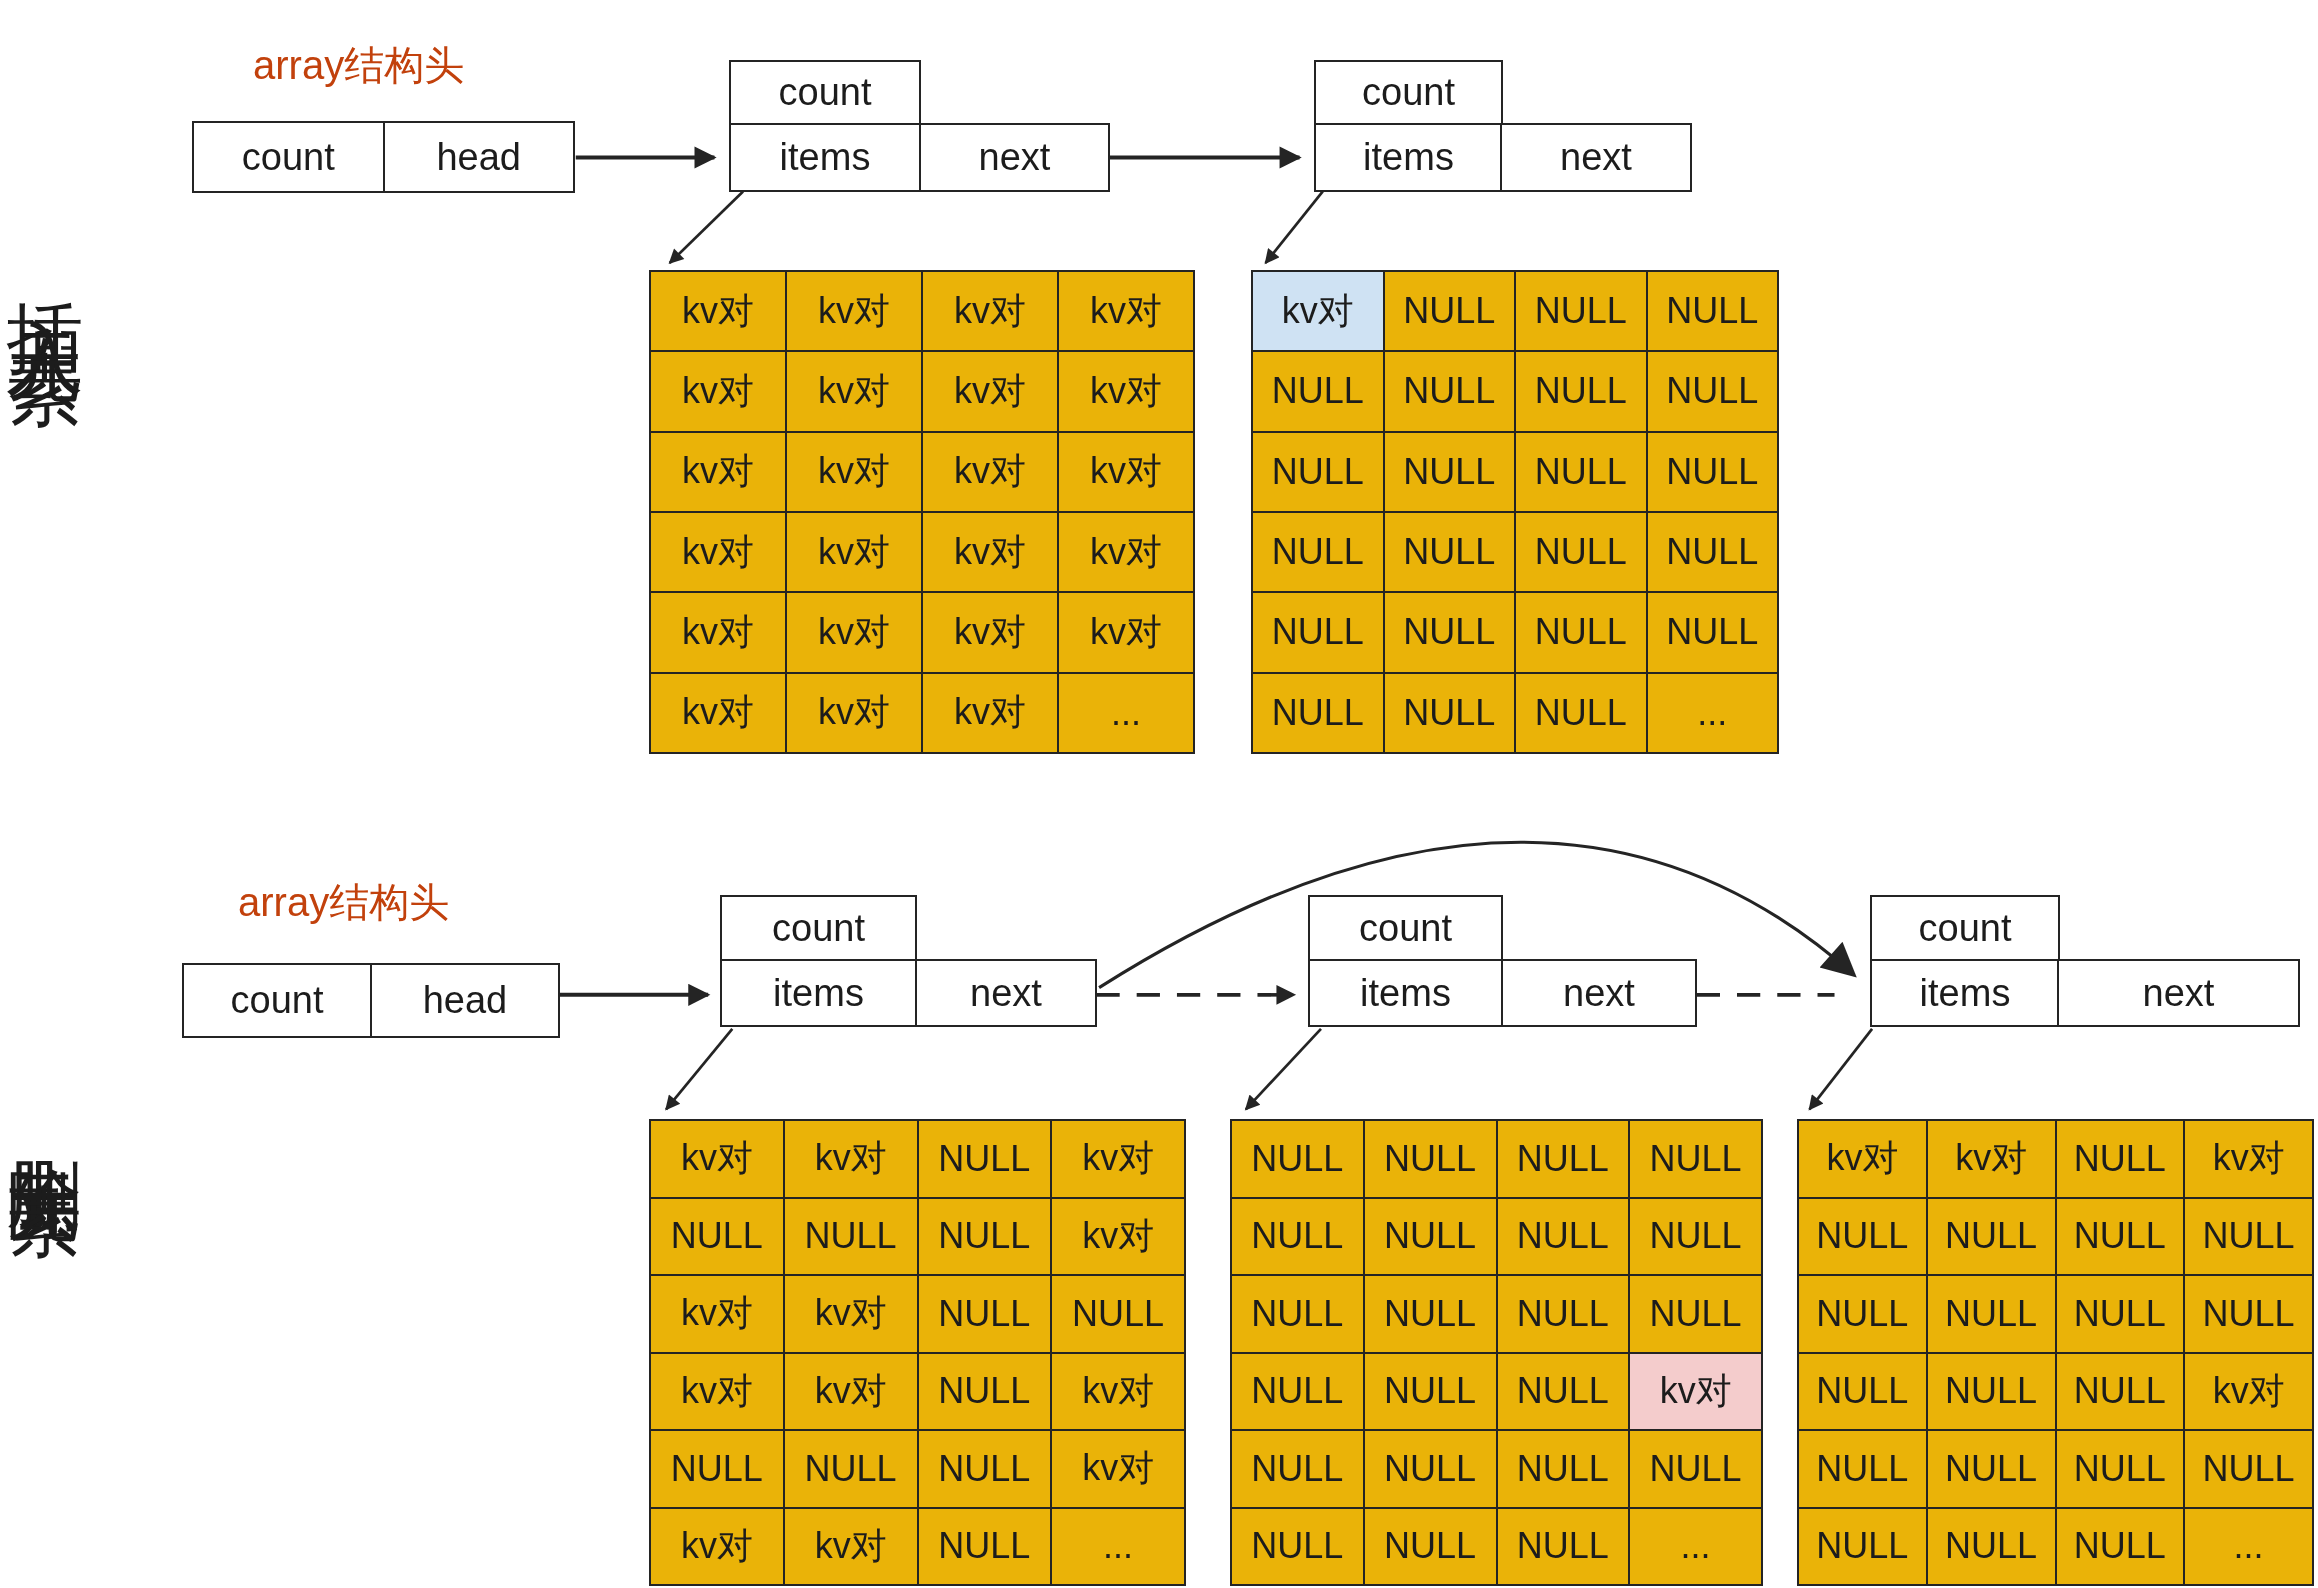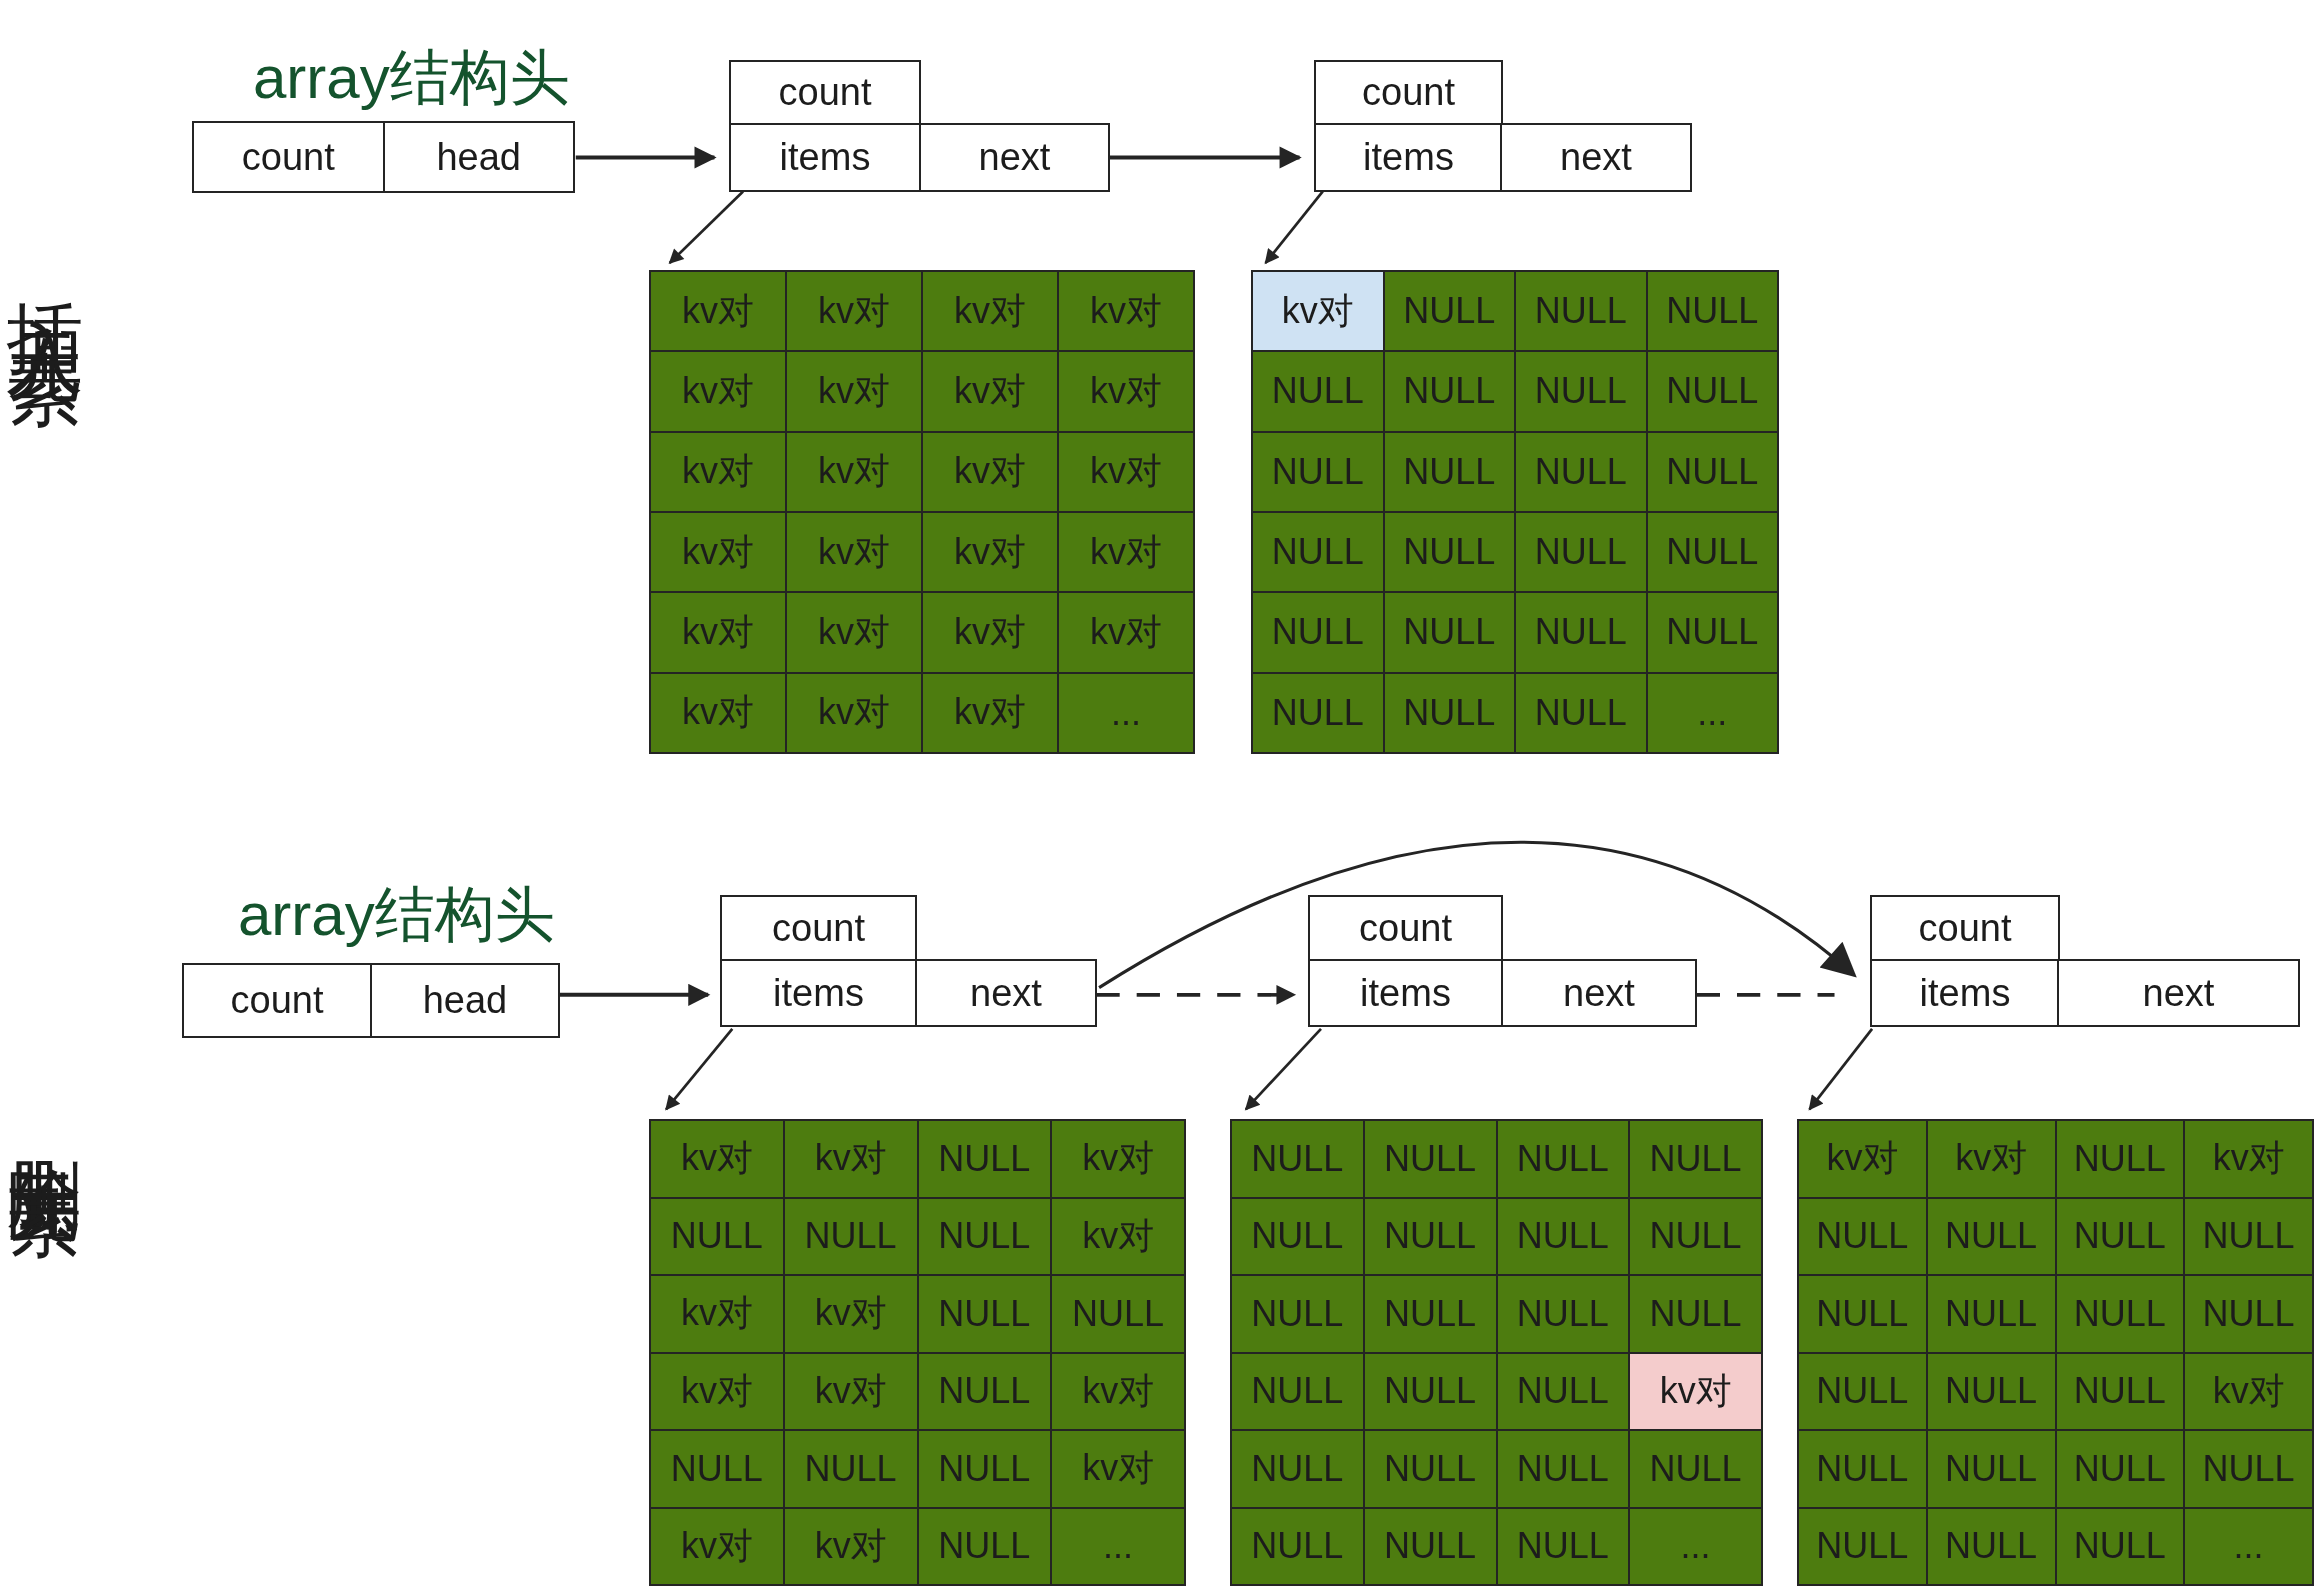--- a/index.html
+++ b/index.html
@@ -5,39 +5,39 @@
   html,body { margin:0; padding:0; background:#ffffff; }
   #canvas {
     position:relative; width:2319px; height:1588px; background:#ffffff;
     font-family:"Liberation Sans", sans-serif; color:#1a1a1a; overflow:hidden;
   }
   svg.overlay { position:absolute; left:0; top:0; width:2319px; height:1588px; }
   .vlabel {
     position:absolute; writing-mode:vertical-rl; text-orientation:upright;
     color:#1c1c1c; line-height:1; white-space:nowrap;
   }
-  .hlabel { position:absolute; font-size:60px; color:#14532d; white-space:nowrap; }
+  .hlabel { position:absolute; font-size:40px; color:#c2410c; white-space:nowrap; }
   .pairbox {
     position:absolute; border:2.7px solid #242424; box-sizing:border-box;
     display:flex; background:#ffffff;
   }
   .pcell {
     flex:1; display:flex; align-items:center; justify-content:center;
     font-size:38px; color:#1c1c1c;
   }
   .pcell.sep { border-left:2.7px solid #242424; }
   .cellbox {
     position:absolute; border:2.7px solid #242424; box-sizing:border-box;
     display:flex; align-items:center; justify-content:center;
     font-size:38px; color:#1c1c1c; background:#ffffff;
   }
   .grid {
     position:absolute; display:grid;
     grid-template-columns:repeat(4,1fr); grid-template-rows:repeat(6,1fr);
-    border:1.8px solid #242424; box-sizing:border-box; background:#4d7c0f;
+    border:1.8px solid #242424; box-sizing:border-box; background:#eab308;
   }
   .grid .cell {
     border:1.8px solid #242424; display:flex; align-items:center; justify-content:center;
     font-size:36px; color:#1c1c1c; box-sizing:border-box;
   }
   .watermark {
     position:absolute; font-size:72px; letter-spacing:2.7px; color:#b0b0b0;
     opacity:0.8; white-space:nowrap;
   }
 </style>

